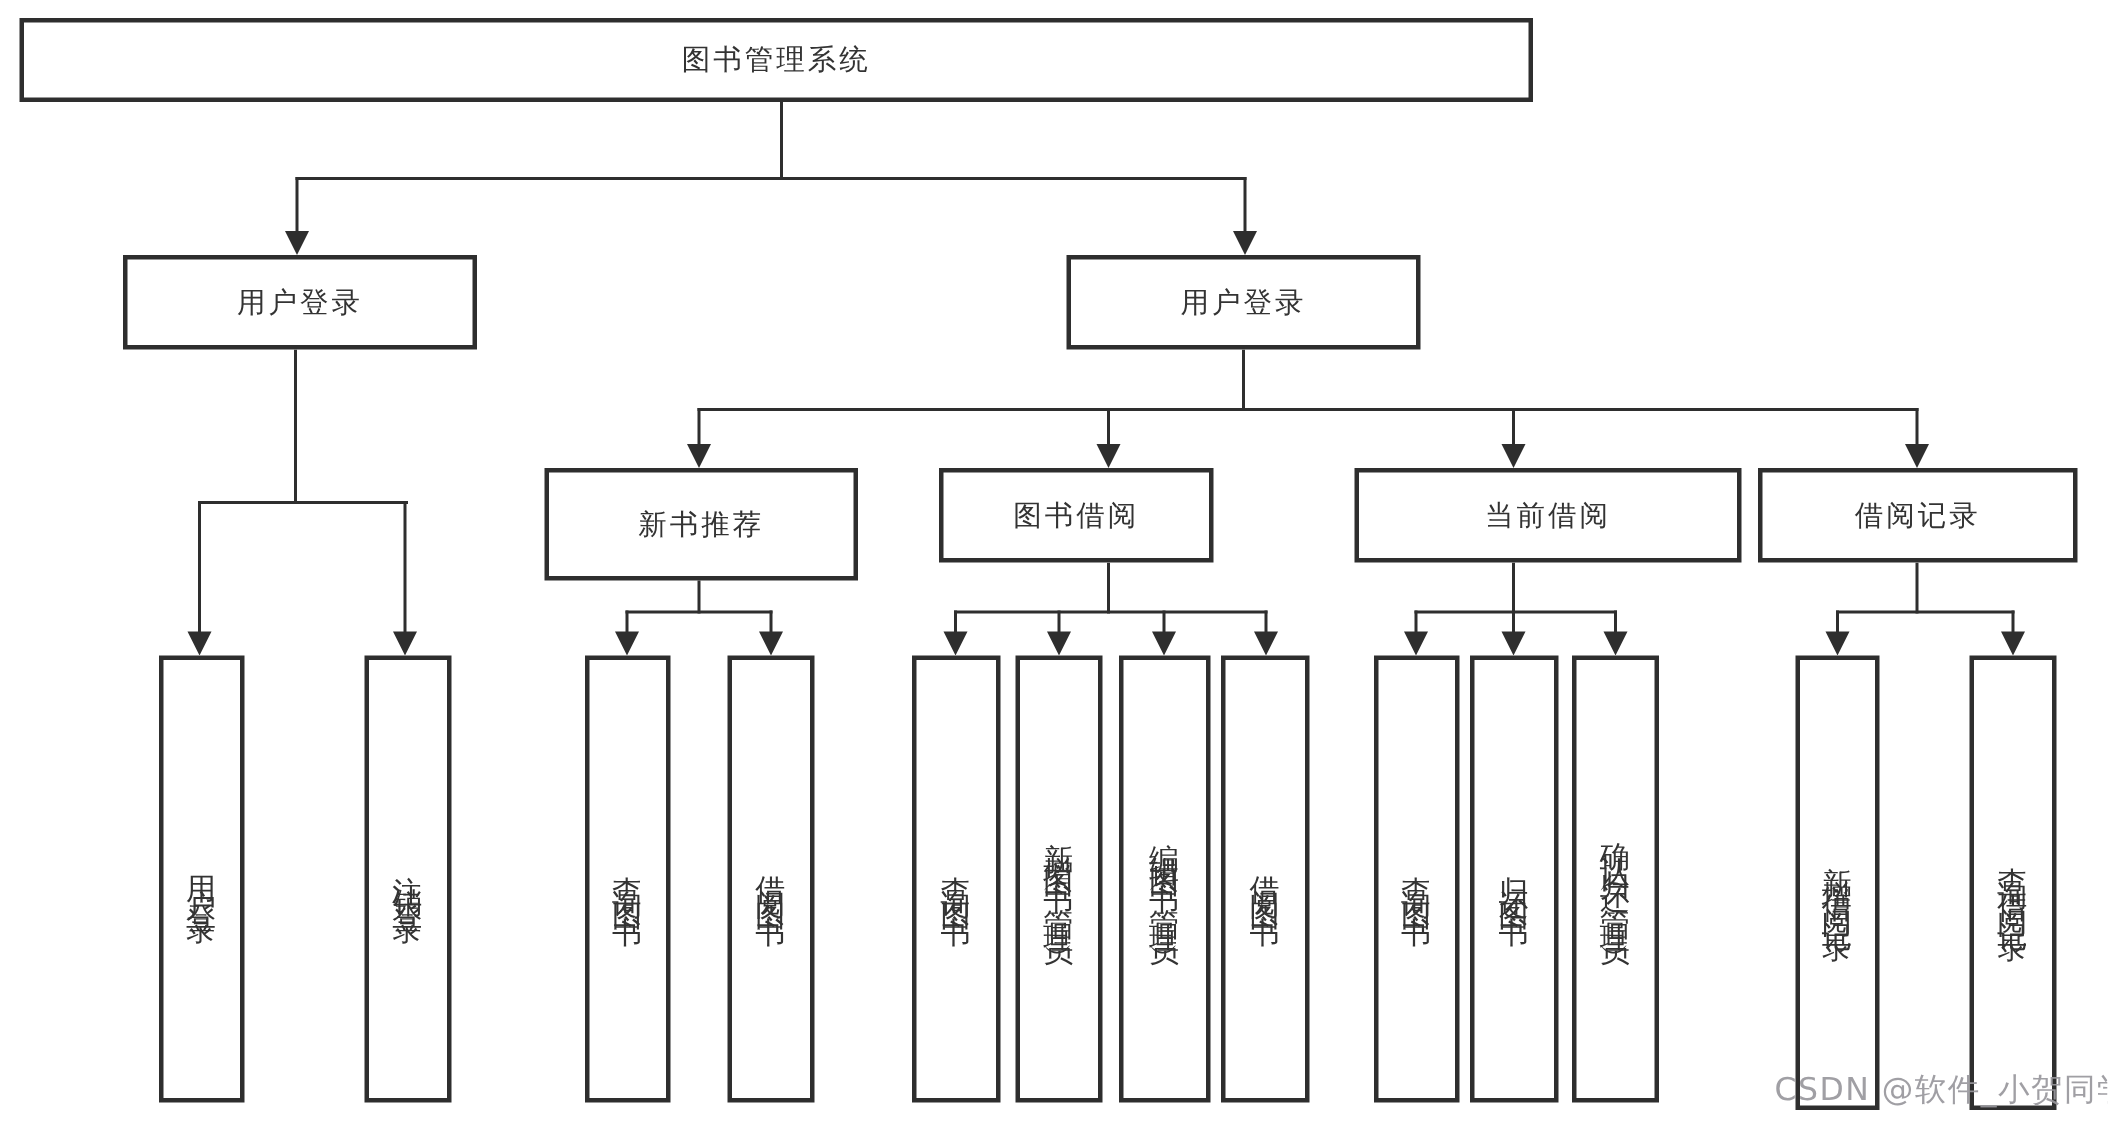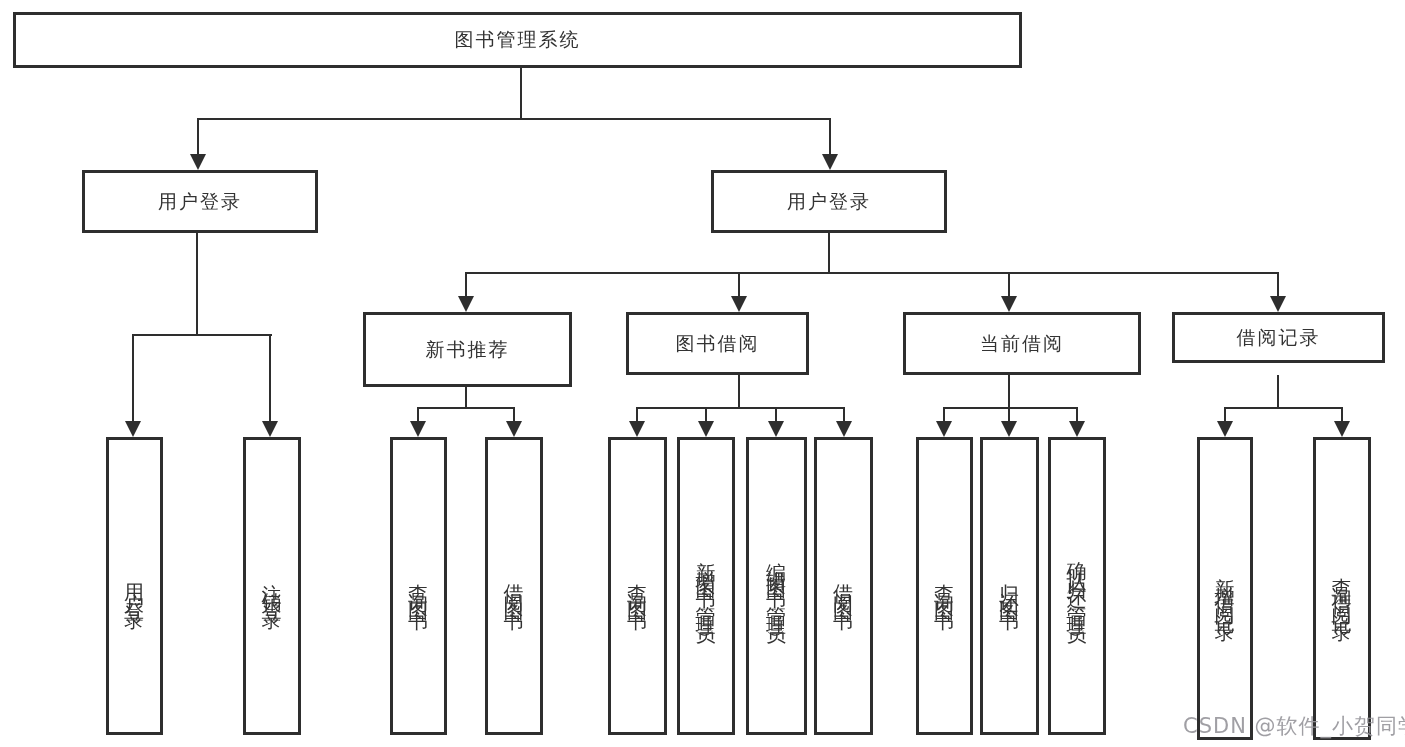--- a/index.html
+++ b/index.html
@@ -72,24 +72,24 @@
   <div class="box" style="left:711px; top:170px; width:236px; height:63px;">
     <span class="hlabel">用户登录</span>
   </div>
 
   <div class="box" style="left:363px; top:312px; width:209px; height:75px;">
     <span class="hlabel">新书推荐</span>
   </div>
   <div class="box" style="left:626px; top:312px; width:183px; height:63px;">
     <span class="hlabel">图书借阅</span>
   </div>
-  <div class="box" style="left:903px; top:312px; width:238px; height:63px;">
+  <div class="box" style="left:903px; top:312px; width:258px; height:63px;">
     <span class="hlabel">当前借阅</span>
   </div>
-  <div class="box" style="left:1172px; top:312px; width:213px; height:51px;">
+  <div class="box" style="left:1172px; top:312px; width:213px; height:63px;">
     <span class="hlabel">借阅记录</span>
   </div>
 
   <div class="box" style="left:106px; top:437px; width:57px; height:298px;">
     <span class="vlabel">用户登录</span>
   </div>
   <div class="box" style="left:243px; top:437px; width:58px; height:298px;">
     <span class="vlabel">注销登录</span>
   </div>
 

